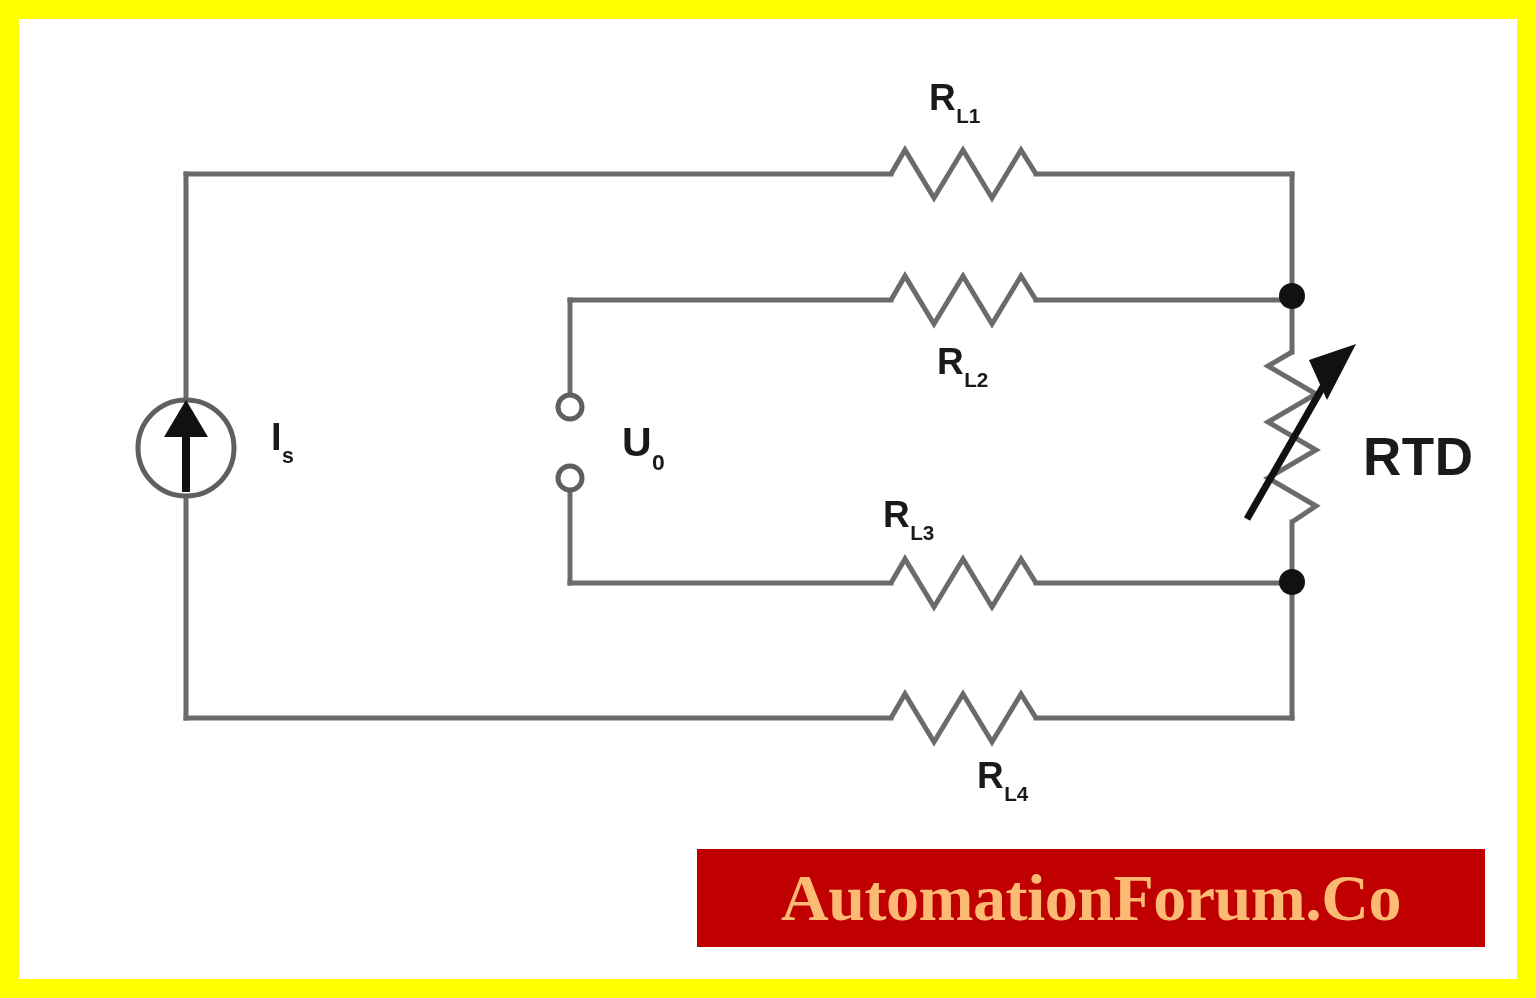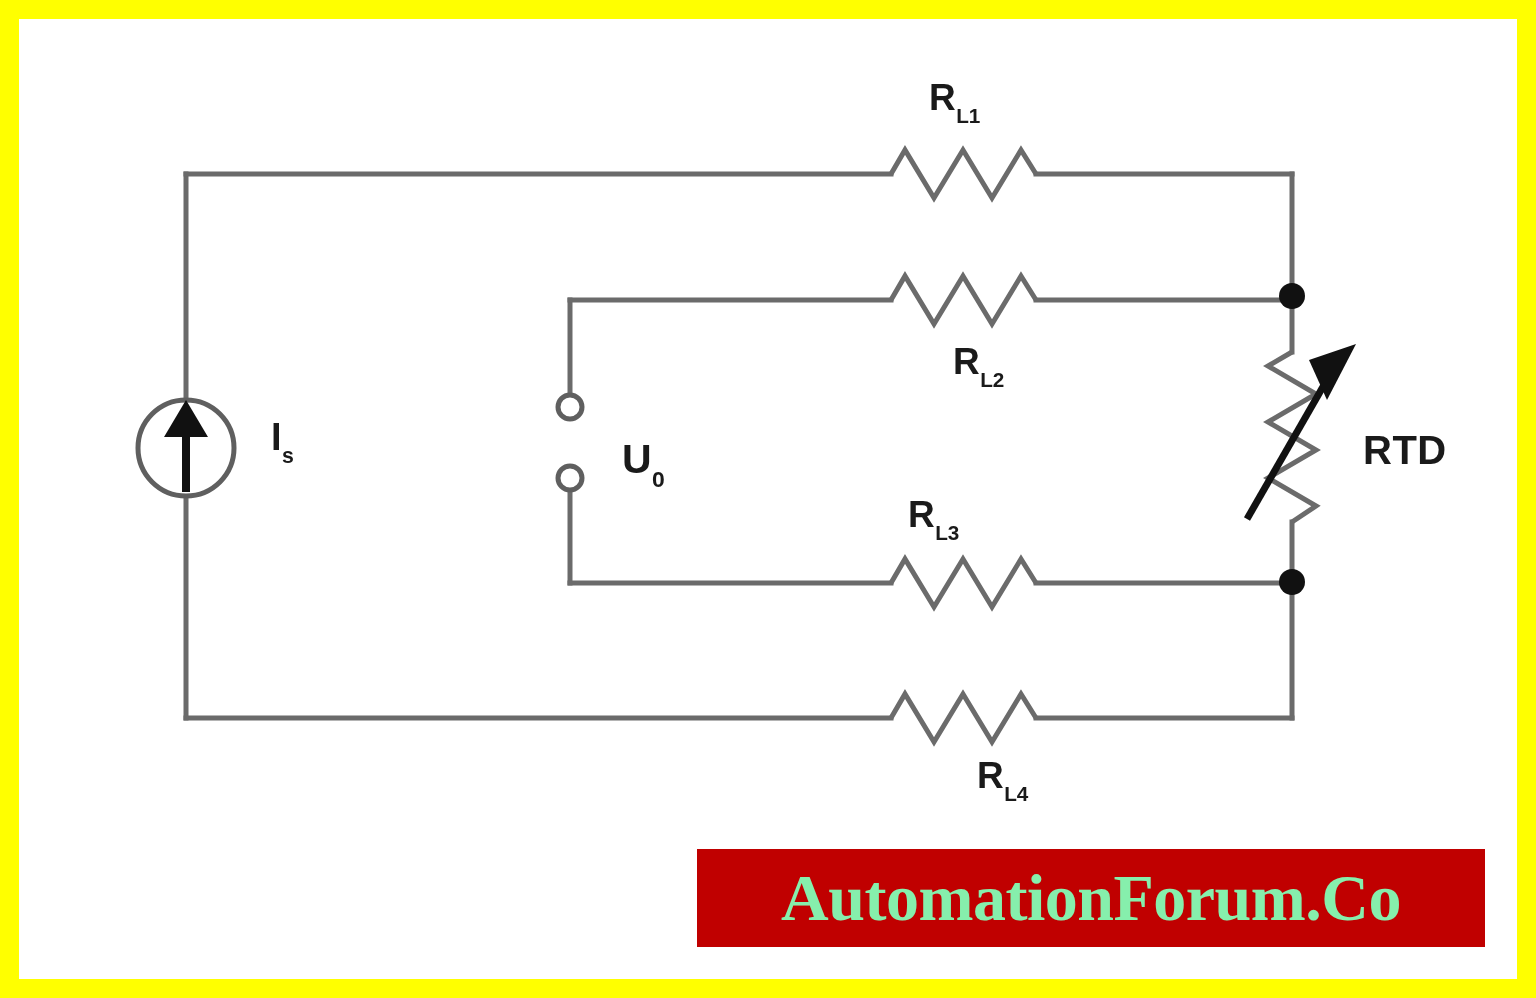--- a/index.html
+++ b/index.html
@@ -59,21 +59,21 @@
     z-index: 4;
     display: flex;
     align-items: center;
     justify-content: center;
     overflow: hidden;
   }
   #watermark .wm-text {
     font-family: "Liberation Serif", serif;
     font-weight: bold;
     font-size: 66px;
-    color: #86efac;
+    color: #fdba74;
     letter-spacing: -0.5px;
     white-space: nowrap;
     line-height: 1;
   }
   .lbl {
     position: absolute;
     font-family: "Liberation Sans", sans-serif;
     font-weight: bold;
     color: #1a1a1a;
     white-space: nowrap;
@@ -83,26 +83,26 @@
   .lbl .sub {
     font-size: 0.56em;
     vertical-align: sub;
     position: relative;
     top: 0.22em;
     left: 0.02em;
     letter-spacing: 0px;
   }
   .r-label { font-size: 37px; }
   #label-rl1 { left: 929px; top: 79px; }
-  #label-rl2 { left: 937px; top: 343px; margin-left: 16px; }
-  #label-rl3 { left: 908px; top: 496px; }
+  #label-rl2 { left: 937px; top: 343px; }
+  #label-rl3 { left: 883px; top: 496px; }
   #label-rl4 { left: 937px; top: 757px; margin-left: 40px; }
   #label-is  { left: 271px; top: 418px; font-size: 38px; }
-  #label-u0  { left: 622px; top: 439px; font-size: 41px; }
-  #label-rtd { left: 1363px; top: 430px; font-size: 40px; letter-spacing: 0.5px; }
+  #label-u0  { left: 622px; top: 422px; font-size: 41px; }
+  #label-rtd { left: 1363px; top: 430px; font-size: 53px; letter-spacing: 0.5px; }
 </style>
 </head>
 <body>
 
 <div id="page">
 
   <div id="canvas-wrap">
     <svg id="schematic" viewBox="0 0 1536 998" xmlns="http://www.w3.org/2000/svg">
 
       <g stroke="#6b6b6b" stroke-width="5" fill="none" stroke-linecap="square" stroke-linejoin="miter">

